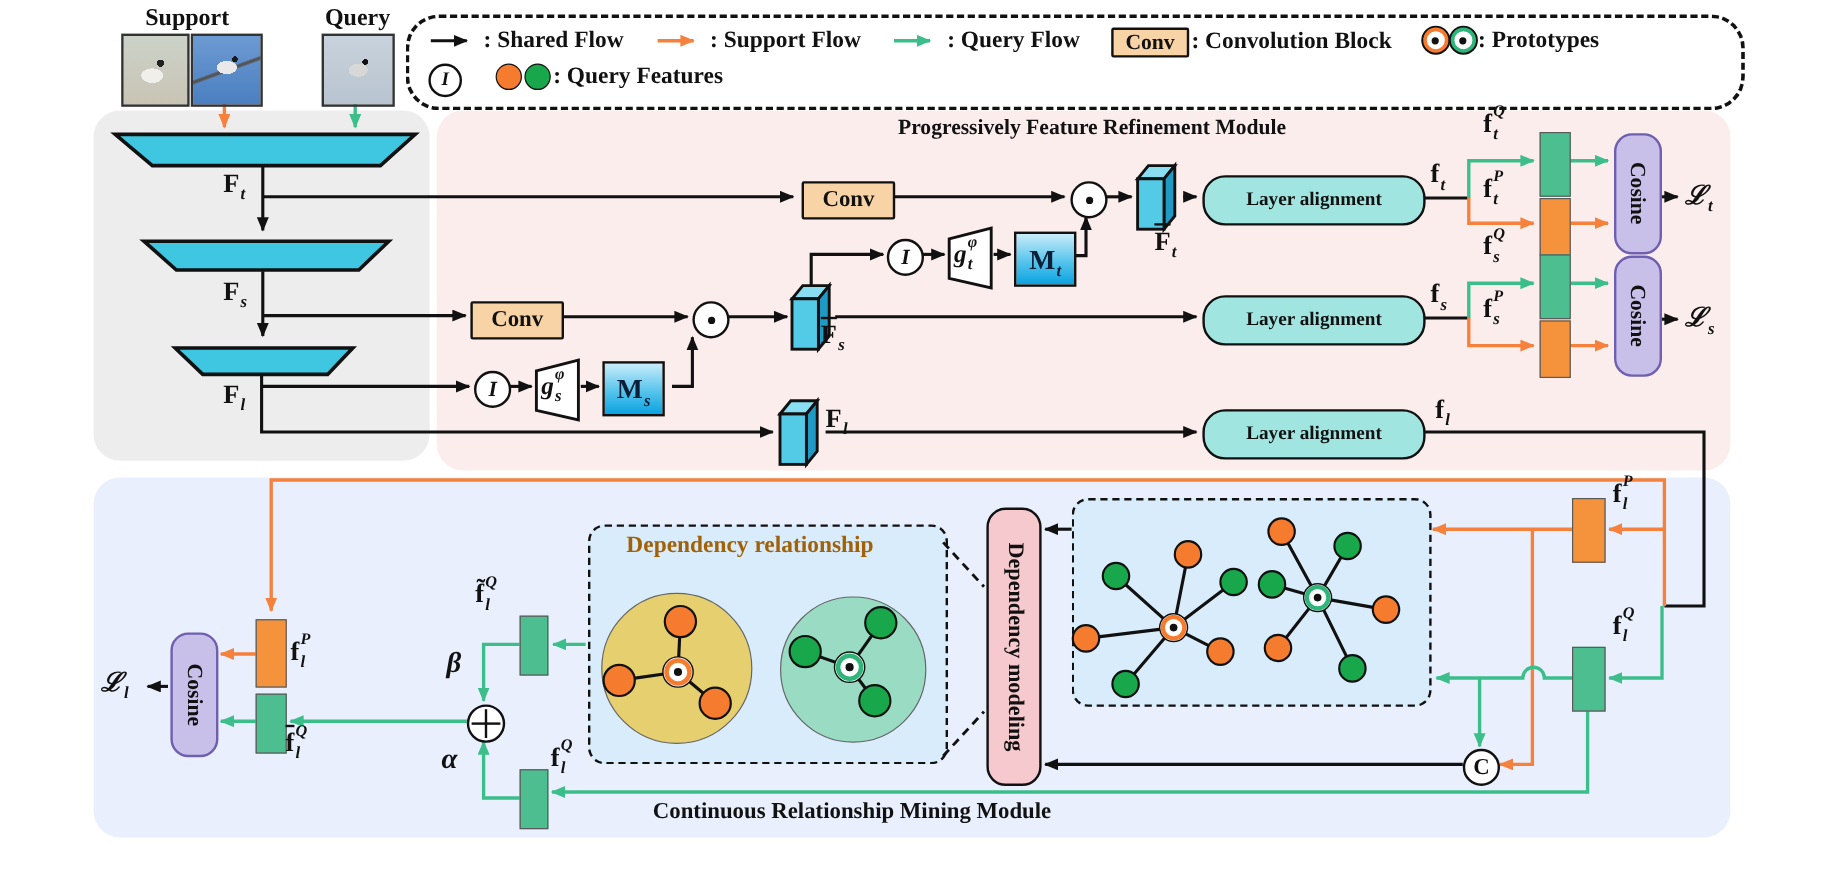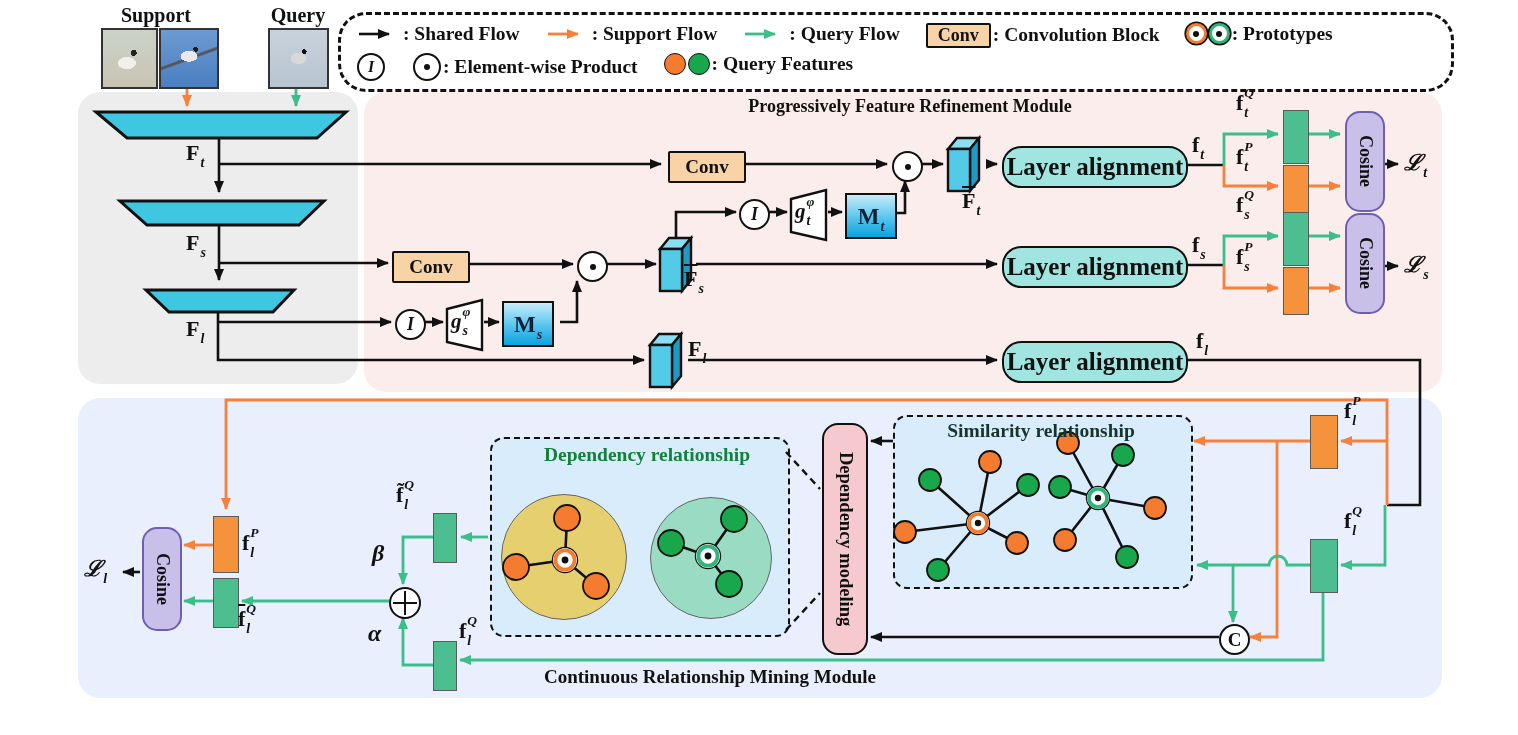--- a/index.html
+++ b/index.html
@@ -9,21 +9,21 @@
   .panel{position:absolute;border-radius:22px}
   #svglayer{position:absolute;left:0;top:0;z-index:2}
   path.k,line.k{stroke:#111;stroke-width:2.6;fill:none}
   path.o,line.o{stroke:#F5813C;stroke-width:2.8;fill:none}
   path.g,line.g{stroke:#3CBE8B;stroke-width:2.8;fill:none}
   path.dash{stroke:#111;stroke-width:2.4;fill:none;stroke-dasharray:7 5}
   .title{position:absolute;z-index:3;font-weight:bold;text-align:center;white-space:nowrap}
   .chip{position:absolute;z-index:4;background:#F8D3A5;border:2.2px solid #111;border-radius:2px;
         display:flex;align-items:center;justify-content:center;font-weight:bold;font-size:19px}
   .pill{position:absolute;z-index:4;background:#A0E5DF;border:2.6px solid #111;border-radius:19px;
-        display:flex;align-items:center;justify-content:center;font-weight:bold;font-size:25px;white-space:nowrap}
+        display:flex;align-items:center;justify-content:center;font-weight:bold;font-size:16px;white-space:nowrap}
   .cosine{position:absolute;z-index:4;background:#C9C0EA;border:2.6px solid #6F5FB0;border-radius:15px;
         display:flex;align-items:center;justify-content:center;font-weight:bold;font-size:18px;
         writing-mode:vertical-rl}
   .depmod{position:absolute;z-index:4;background:#F5C9CD;border:2.3px solid #111;border-radius:16px;
         display:flex;align-items:center;justify-content:center;font-weight:bold;font-size:18.5px;
         writing-mode:vertical-rl;white-space:nowrap}
   .dashbox{position:absolute;z-index:1;background:#D9ECFB;border:2.6px dashed #111;border-radius:14px}
   .frect{position:absolute;z-index:4;border:1.6px solid #5a5a5a}
   .fg{background:#4CBE8F}.fo{background:#F5923C}
   .mbox{position:absolute;z-index:4;border:2.4px solid #111;background:linear-gradient(180deg,#C9ECFA 0%,#56C4EC 55%,#0AA3E0 100%);
@@ -258,38 +258,31 @@
         <span class="proto lic" style="border:3.4px solid #2FB57A">
             <i></i>
           </span>
         <span>: Prototypes</span>
         </span>
     </div>
     <div class="lrow">
       <span class="litem">
         <span class="smallcirc lic">I</span>
         </span>
-      <span class="litem">
-        <span class="smallcirc lic">
-            <i style="position:absolute;left:50%;top:50%;width:6px;height:6px;margin:-3px 0 0 -3px;background:#111;border-radius:50%"></i>
-          </span>
-        <span>: Element-wise Product</span>
-        </span>
       <span class="litem" style="margin-right:0">
         <span class="qdot lic" style="background:#F57B2F"></span>
         <span class="qdot lic" style="background:#18A74B"></span>
         <span>: Query Features</span>
         </span>
     </div>
   </div>
 
   <div class="title" style="left:560px;top:96px;width:700px;font-size:18px">Progressively Feature Refinement Module</div>
   <div class="title" style="left:280px;top:666px;width:860px;font-size:19px">Continuous Relationship Mining Module</div>
-  <div class="title" style="left:903px;top:420px;width:276px;font-size:19.5px;color:#14352B;z-index:3">Similarity relationship</div>
-  <div class="title" style="left:509px;top:444px;width:276px;font-size:19.5px;color:#15803d;z-index:3">Dependency relationship</div>
+  <div class="title" style="left:487px;top:444px;width:276px;font-size:19.5px;color:#a16207;z-index:3">Dependency relationship</div>
 
   <div class="chip" style="left:668px;top:151px;width:74px;height:28px">Conv</div>
   <div class="chip" style="left:392px;top:251px;width:74px;height:28px">Conv</div>
 
   <div class="pill" style="left:1002px;top:146px;width:182px;height:38px">Layer alignment</div>
   <div class="pill" style="left:1002px;top:246px;width:182px;height:38px">Layer alignment</div>
   <div class="pill" style="left:1002px;top:341px;width:182px;height:38px">Layer alignment</div>
 
   <div class="cosine" style="left:1345px;top:111px;width:36px;height:97px">Cosine</div>
   <div class="cosine" style="left:1345px;top:213px;width:36px;height:97px">Cosine</div>

